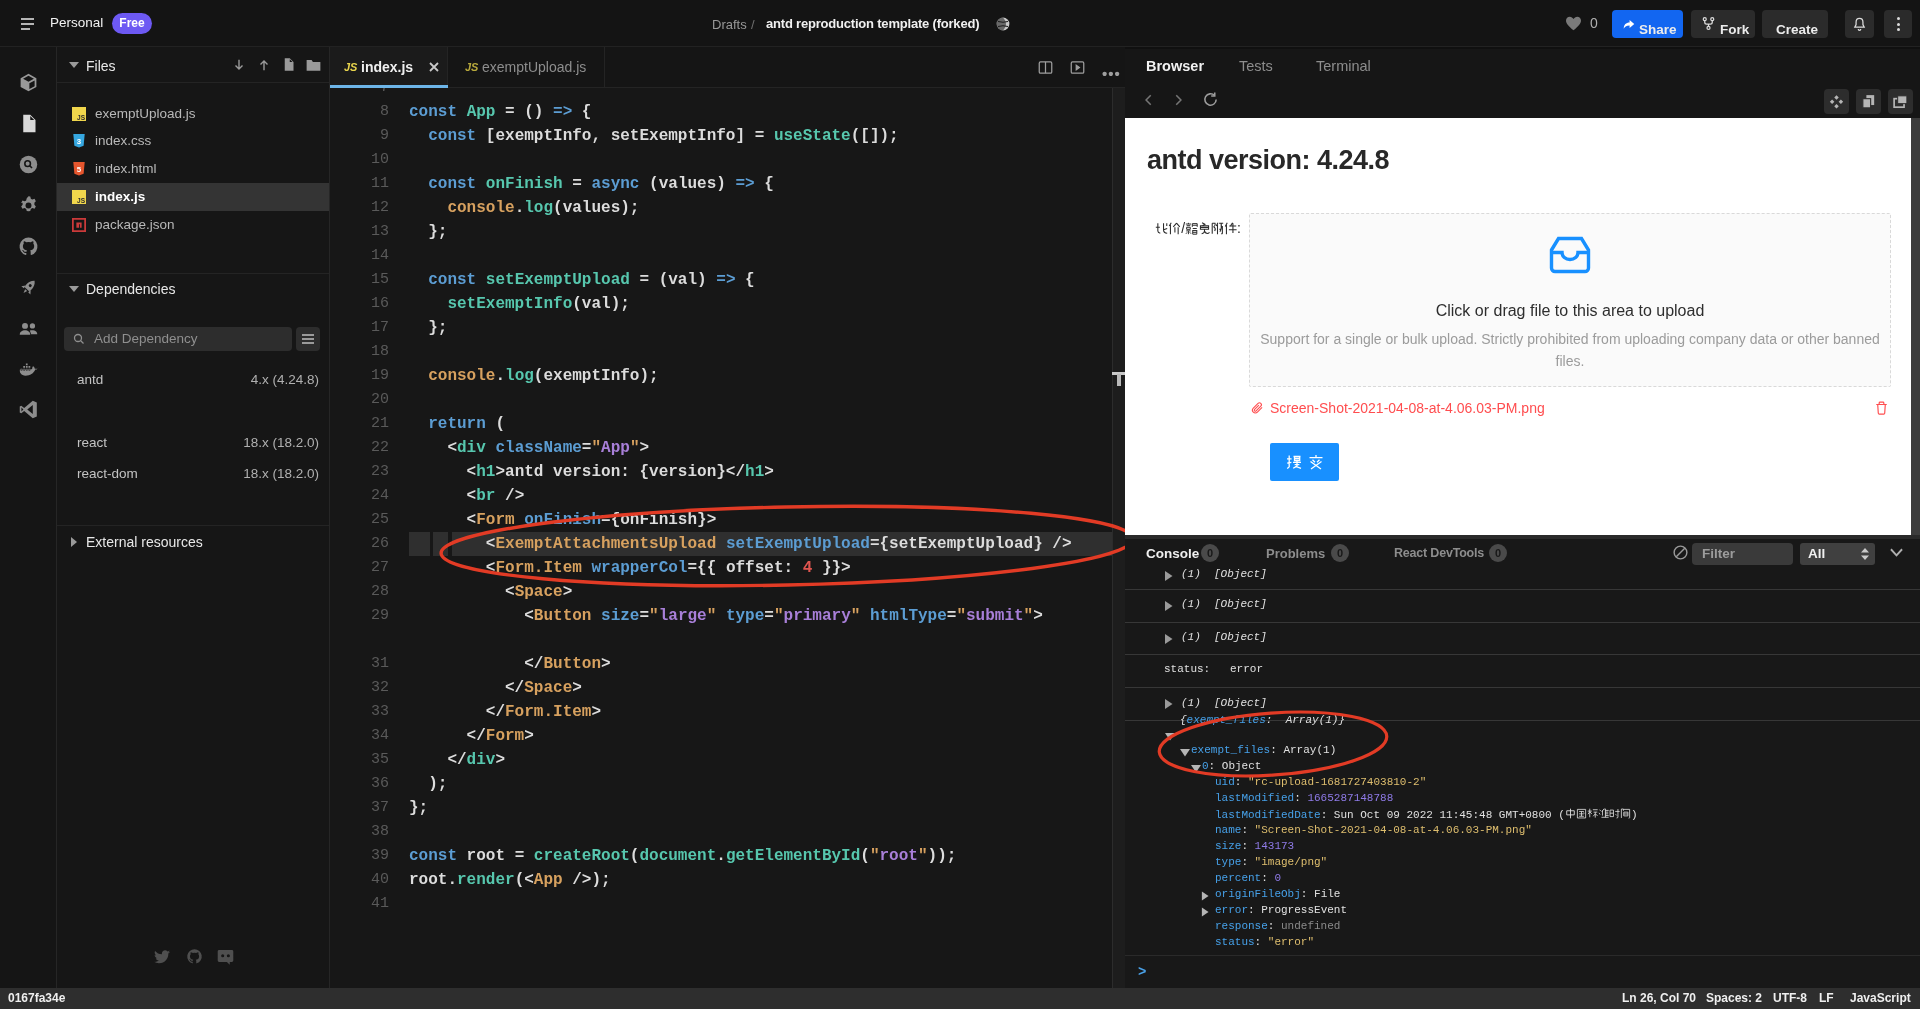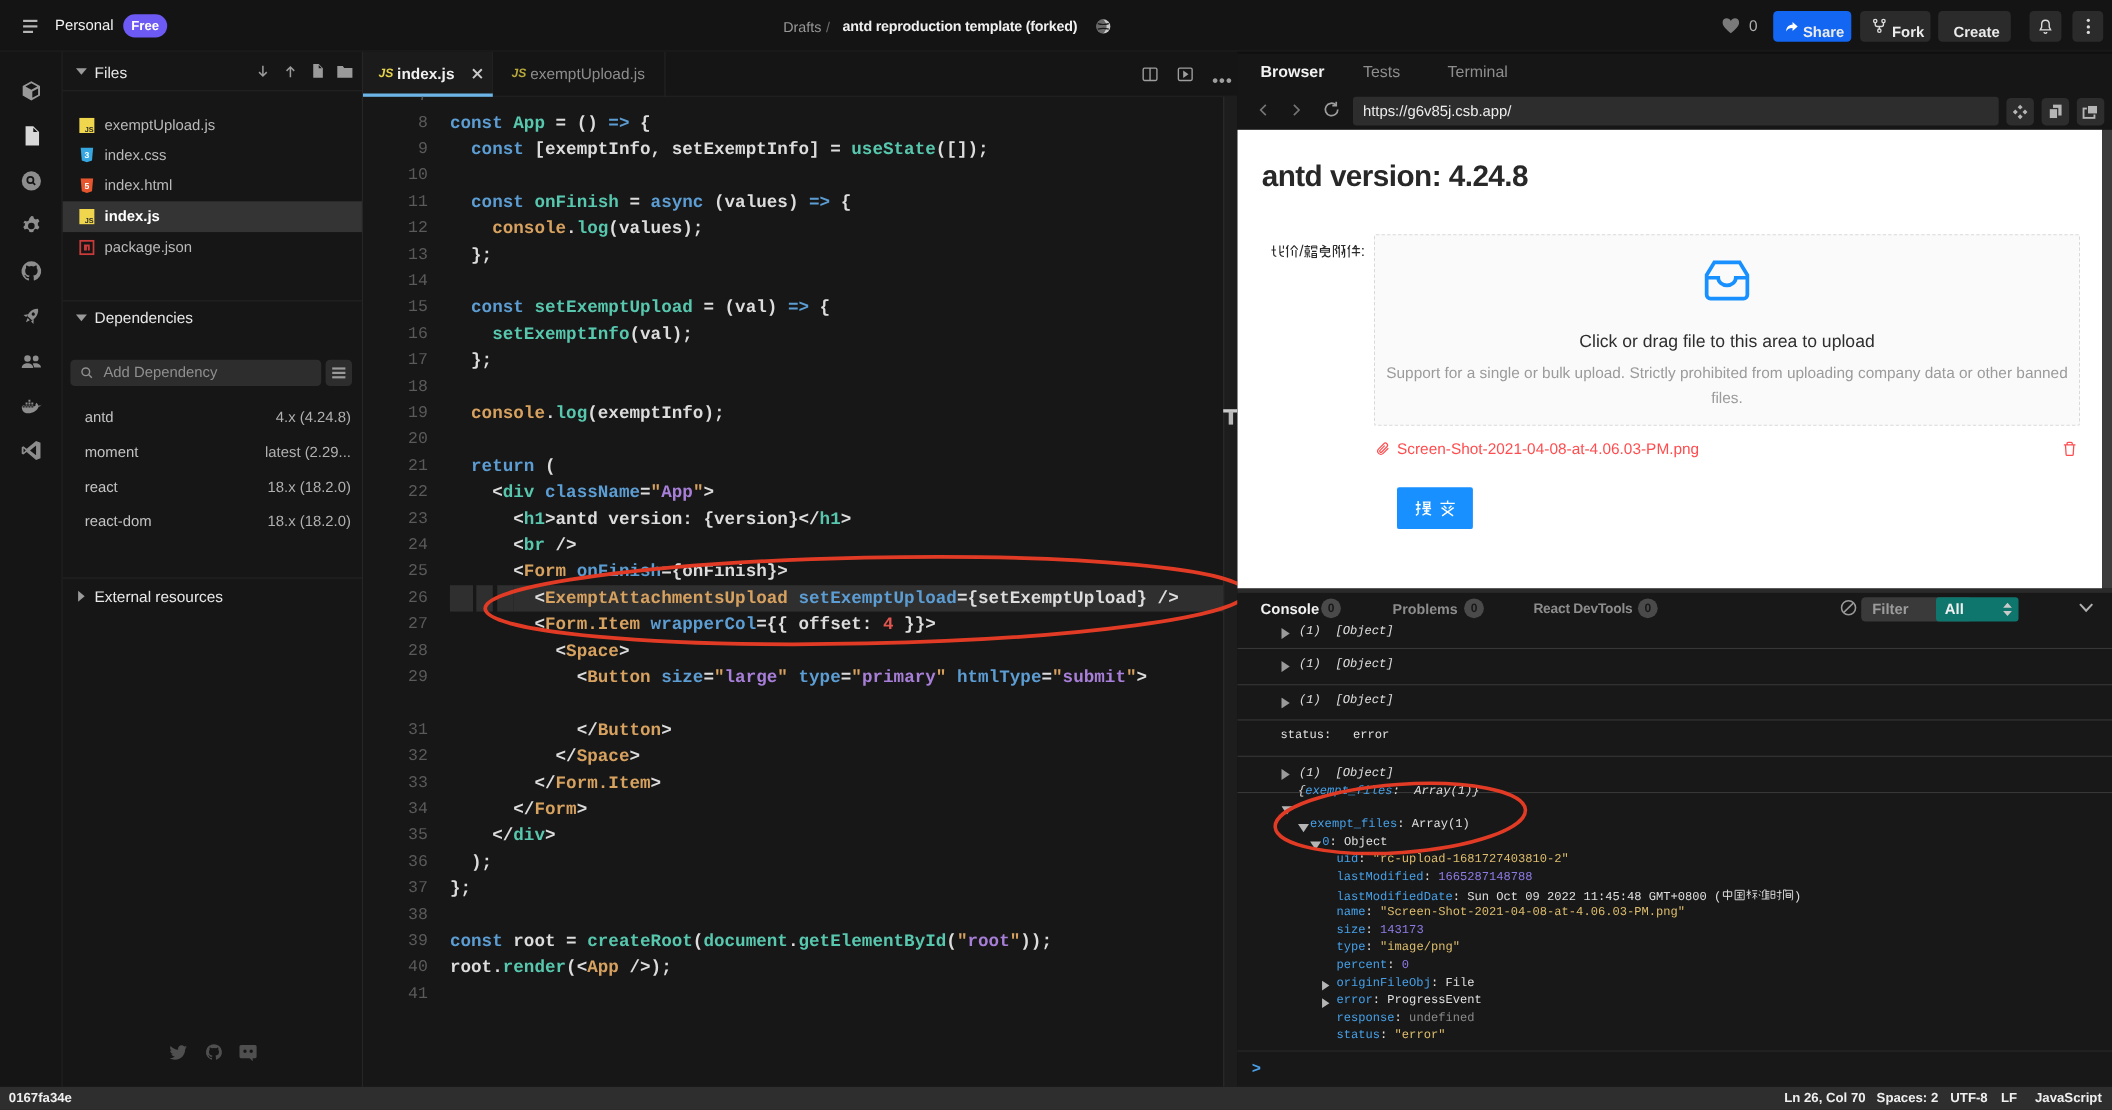--- a/index.html
+++ b/index.html
@@ -193,24 +193,20 @@
     <span class="a" style="left:30px;top:4px;font-size:13.5px;color:#8f8f8f">Add Dependency</span>
     </div>
   <div class="a" style="left:239px;top:280px;width:24px;height:24px;background:#2d2d2d;border-radius:4px">
     <div class="a" style="left:6px;top:7px;width:12px;height:2px;background:#9a9a9a"></div>
     <div class="a" style="left:6px;top:11px;width:12px;height:2px;background:#9a9a9a"></div>
     <div class="a" style="left:6px;top:15px;width:12px;height:2px;background:#9a9a9a"></div>
     </div>
   <div class="a dep" style="top:317px">
       <span style="position:absolute;left:20px">antd</span>
       <span class="depv">4.x (4.24.8)</span>
-    </div>
-  <div class="a dep" style="top:348px">
-      <span style="position:absolute;left:20px">moment</span>
-      <span class="depv">latest (2.29...</span>
     </div>
   <div class="a dep" style="top:380px">
       <span style="position:absolute;left:20px">react</span>
       <span class="depv">18.x (18.2.0)</span>
     </div>
   <div class="a dep" style="top:411px">
       <span style="position:absolute;left:20px">react-dom</span>
       <span class="depv">18.x (18.2.0)</span>
     </div>
   <div class="a" style="left:0;top:478px;width:272px;border-top:1px solid #242424"></div>
@@ -305,23 +301,20 @@
 <svg class="a" style="left:17px;top:46px" width="14" height="14" viewBox="0 0 24 24" fill="none" stroke="#757575" stroke-width="2.6">
       <path d="M15 4 L7 12 L15 20"></path>
     </svg>
 <svg class="a" style="left:46px;top:46px" width="14" height="14" viewBox="0 0 24 24" fill="none" stroke="#757575" stroke-width="2.6">
       <path d="M9 4 L17 12 L9 20"></path>
     </svg>
 <svg class="a" style="left:77px;top:44px" width="17" height="17" viewBox="0 0 24 24" fill="none" stroke="#9d9d9d" stroke-width="2.2">
       <path d="M20 12 a8 8 0 1 1 -2.3 -5.6"></path>
       <path d="M18 2 v5 h-5" fill="none"></path>
     </svg>
-<div class="a" style="left:105px;top:41px;width:587px;height:26px;background:#2d2d2d;border-radius:3px">
-  <span class="a" style="left:9px;top:5px;font-size:13.5px;color:#ededed">https://g6v85j.csb.app/</span>
-    </div>
 <div class="a" style="left:699px;top:42px;width:25px;height:25px;background:#2d2d2d;border-radius:4px">
   <svg class="a" style="left:4px;top:4px" width="17" height="17" viewBox="0 0 24 24" fill="#b5b5b5">
         <path d="M12 3 L15.2 6.2 L12 9.4 L8.8 6.2Z M5.8 9.2 L9 12.4 L5.8 15.6 L2.6 12.4Z M18.2 9.2 L21.4 12.4 L18.2 15.6 L15 12.4Z M12 15.4 L15.2 18.6 L12 21.8 L8.8 18.6Z"></path>
       </svg>
     </div>
 <div class="a" style="left:731px;top:42px;width:25px;height:25px;background:#2d2d2d;border-radius:4px">
   <svg class="a" style="left:4px;top:4px" width="17" height="17" viewBox="0 0 24 24">
         <rect x="9" y="3" width="11" height="14" fill="#b5b5b5"></rect>
         <rect x="4" y="8" width="11" height="13" fill="#b5b5b5" stroke="#2d2d2d" stroke-width="1.6"></rect>
       </svg>
@@ -378,21 +371,21 @@
 <div class="a badge" style="left:206px;top:5px">0</div>
 <div class="a" style="left:269px;top:7px;font-size:12.5px;letter-spacing:-0.2px;color:#8d8d8d;font-weight:bold">React DevTools</div>
 <div class="a badge" style="left:364px;top:5px">0</div>
 <svg class="a" style="left:547px;top:5px" width="17" height="17" viewBox="0 0 24 24" fill="none" stroke="#999" stroke-width="2">
       <circle cx="12" cy="12" r="9"></circle>
       <path d="M6 18 L18 6"></path>
     </svg>
 <div class="a" style="left:567px;top:4px;width:101px;height:22px;background:#3a3a3a;border-radius:4px">
       <span class="a" style="left:10px;top:3px;font-size:13.5px;font-weight:bold;color:#9c9c9c">Filter</span>
     </div>
-<div class="a" style="left:635px;top:4px;width:75px;height:22px;background:#0f766e;border-radius:3px">
+<div class="a" style="left:675px;top:4px;width:75px;height:22px;background:#404040;border-radius:3px">
       <span class="a" style="left:8px;top:3px;font-size:13.5px;font-weight:bold;color:#f0f0f0">All</span>
       <svg class="a" style="left:60px;top:5px" width="10" height="12" viewBox="0 0 10 12" fill="#cacaca">
         <path d="M5 0 L9 4.5 H1Z M5 12 L1 7.5 H9Z"></path>
       </svg>
     </div>
 <svg class="a" style="left:765px;top:9px" width="13" height="9" viewBox="0 0 14 9" fill="none" stroke="#b0b0b0" stroke-width="2">
       <path d="M1 1 L7 7.5 L13 1"></path>
     </svg>
 <div class="a crow" style="top:23px;height:28px"></div>
 <svg class="a" style="left:39px;top:32px" width="9" height="10" viewBox="0 0 9 10" fill="#9a9a9a">

